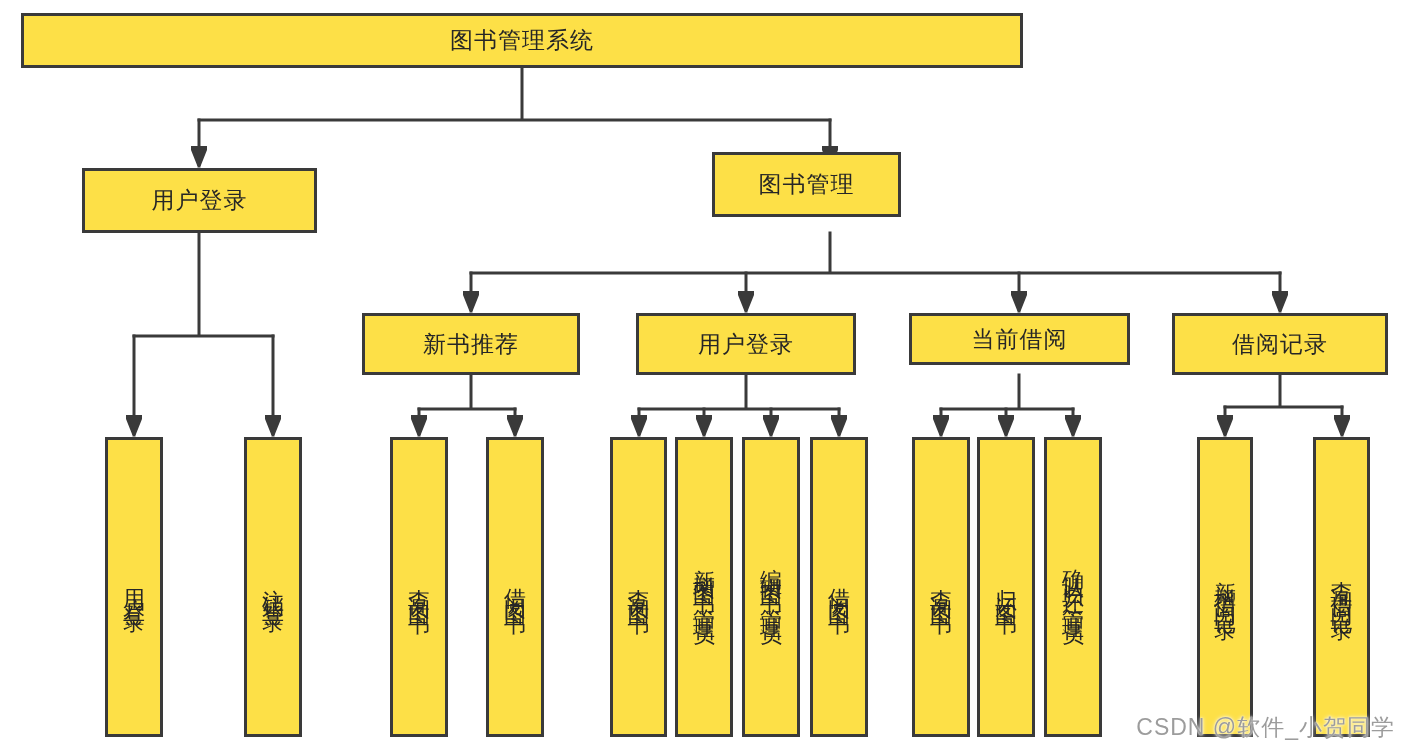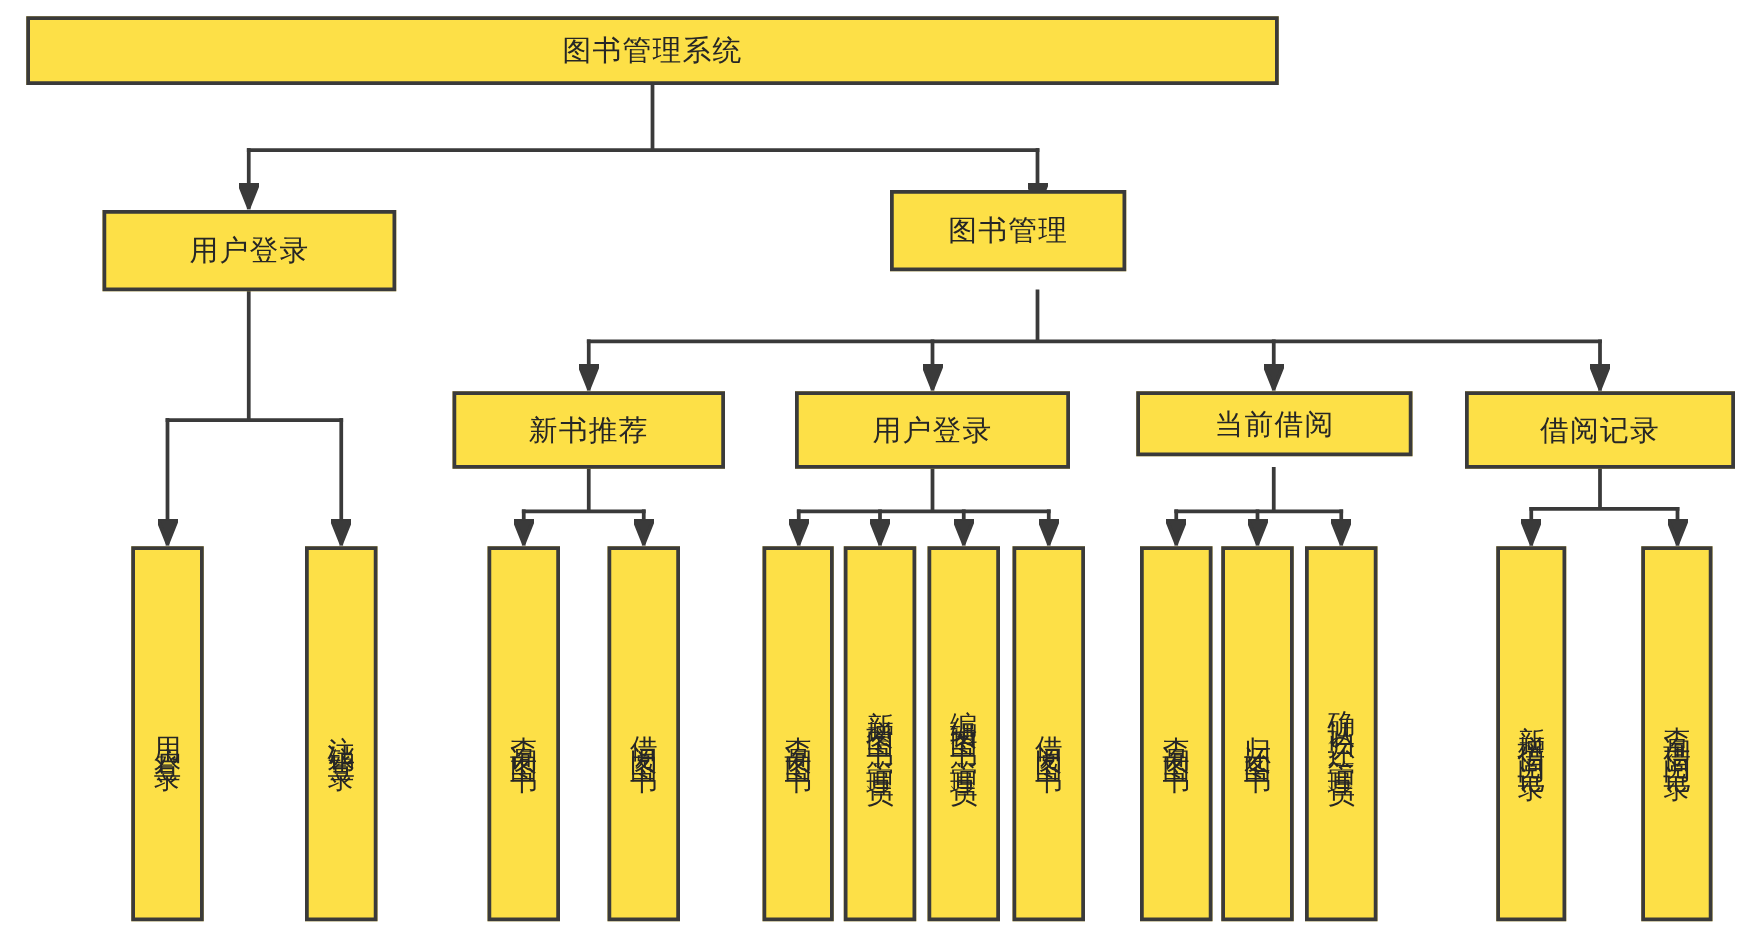--- a/index.html
+++ b/index.html
@@ -116,13 +116,14 @@
   <div class="box v" style="left:742px;top:437px;width:58px;height:300px">编辑图书（管理员）</div>
   <div class="box v" style="left:810px;top:437px;width:58px;height:300px">借阅图书</div>
 
   <div class="box v" style="left:912px;top:437px;width:58px;height:300px">查询图书</div>
   <div class="box v" style="left:977px;top:437px;width:58px;height:300px">归还图书</div>
   <div class="box v" style="left:1044px;top:437px;width:58px;height:300px">确认归还（管理员）</div>
 
   <div class="box v" style="left:1197px;top:437px;width:56px;height:300px">新增借阅记录</div>
   <div class="box v" style="left:1313px;top:437px;width:57px;height:300px">查询借阅记录</div>
 
+  <div class="watermark">CSDN @软件_小贺同学</div>
 </div>
 
 </body></html>

